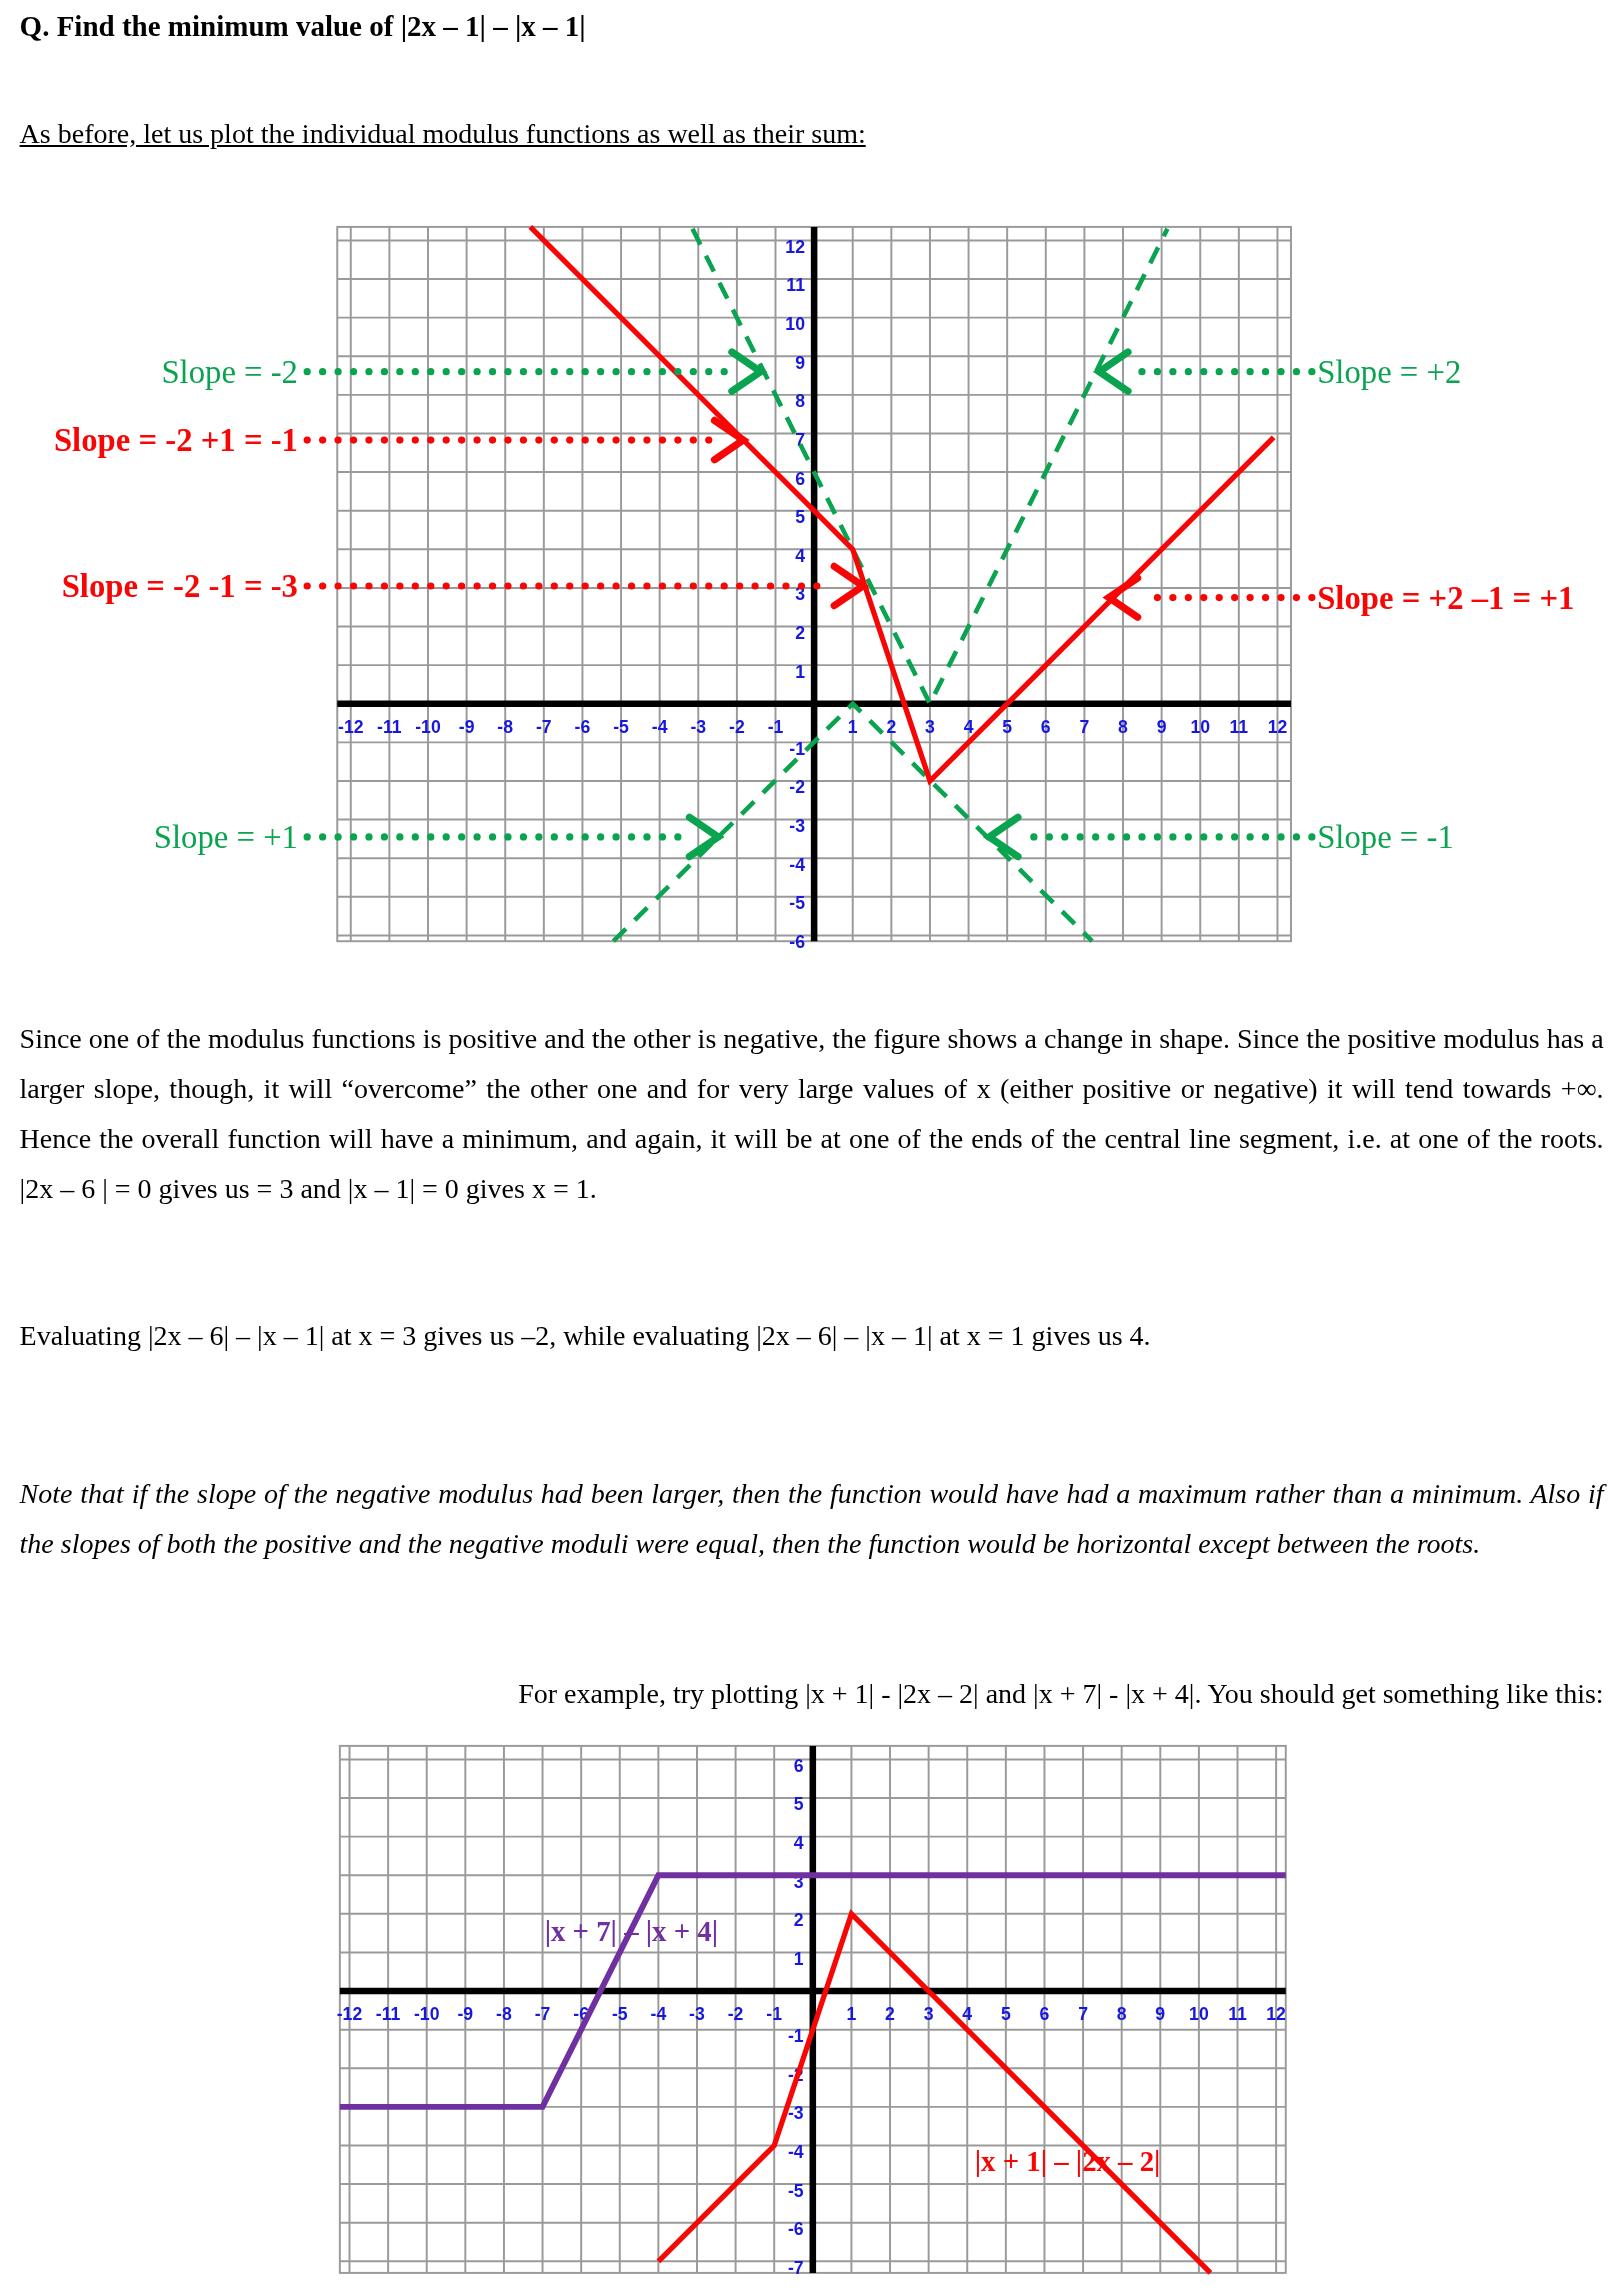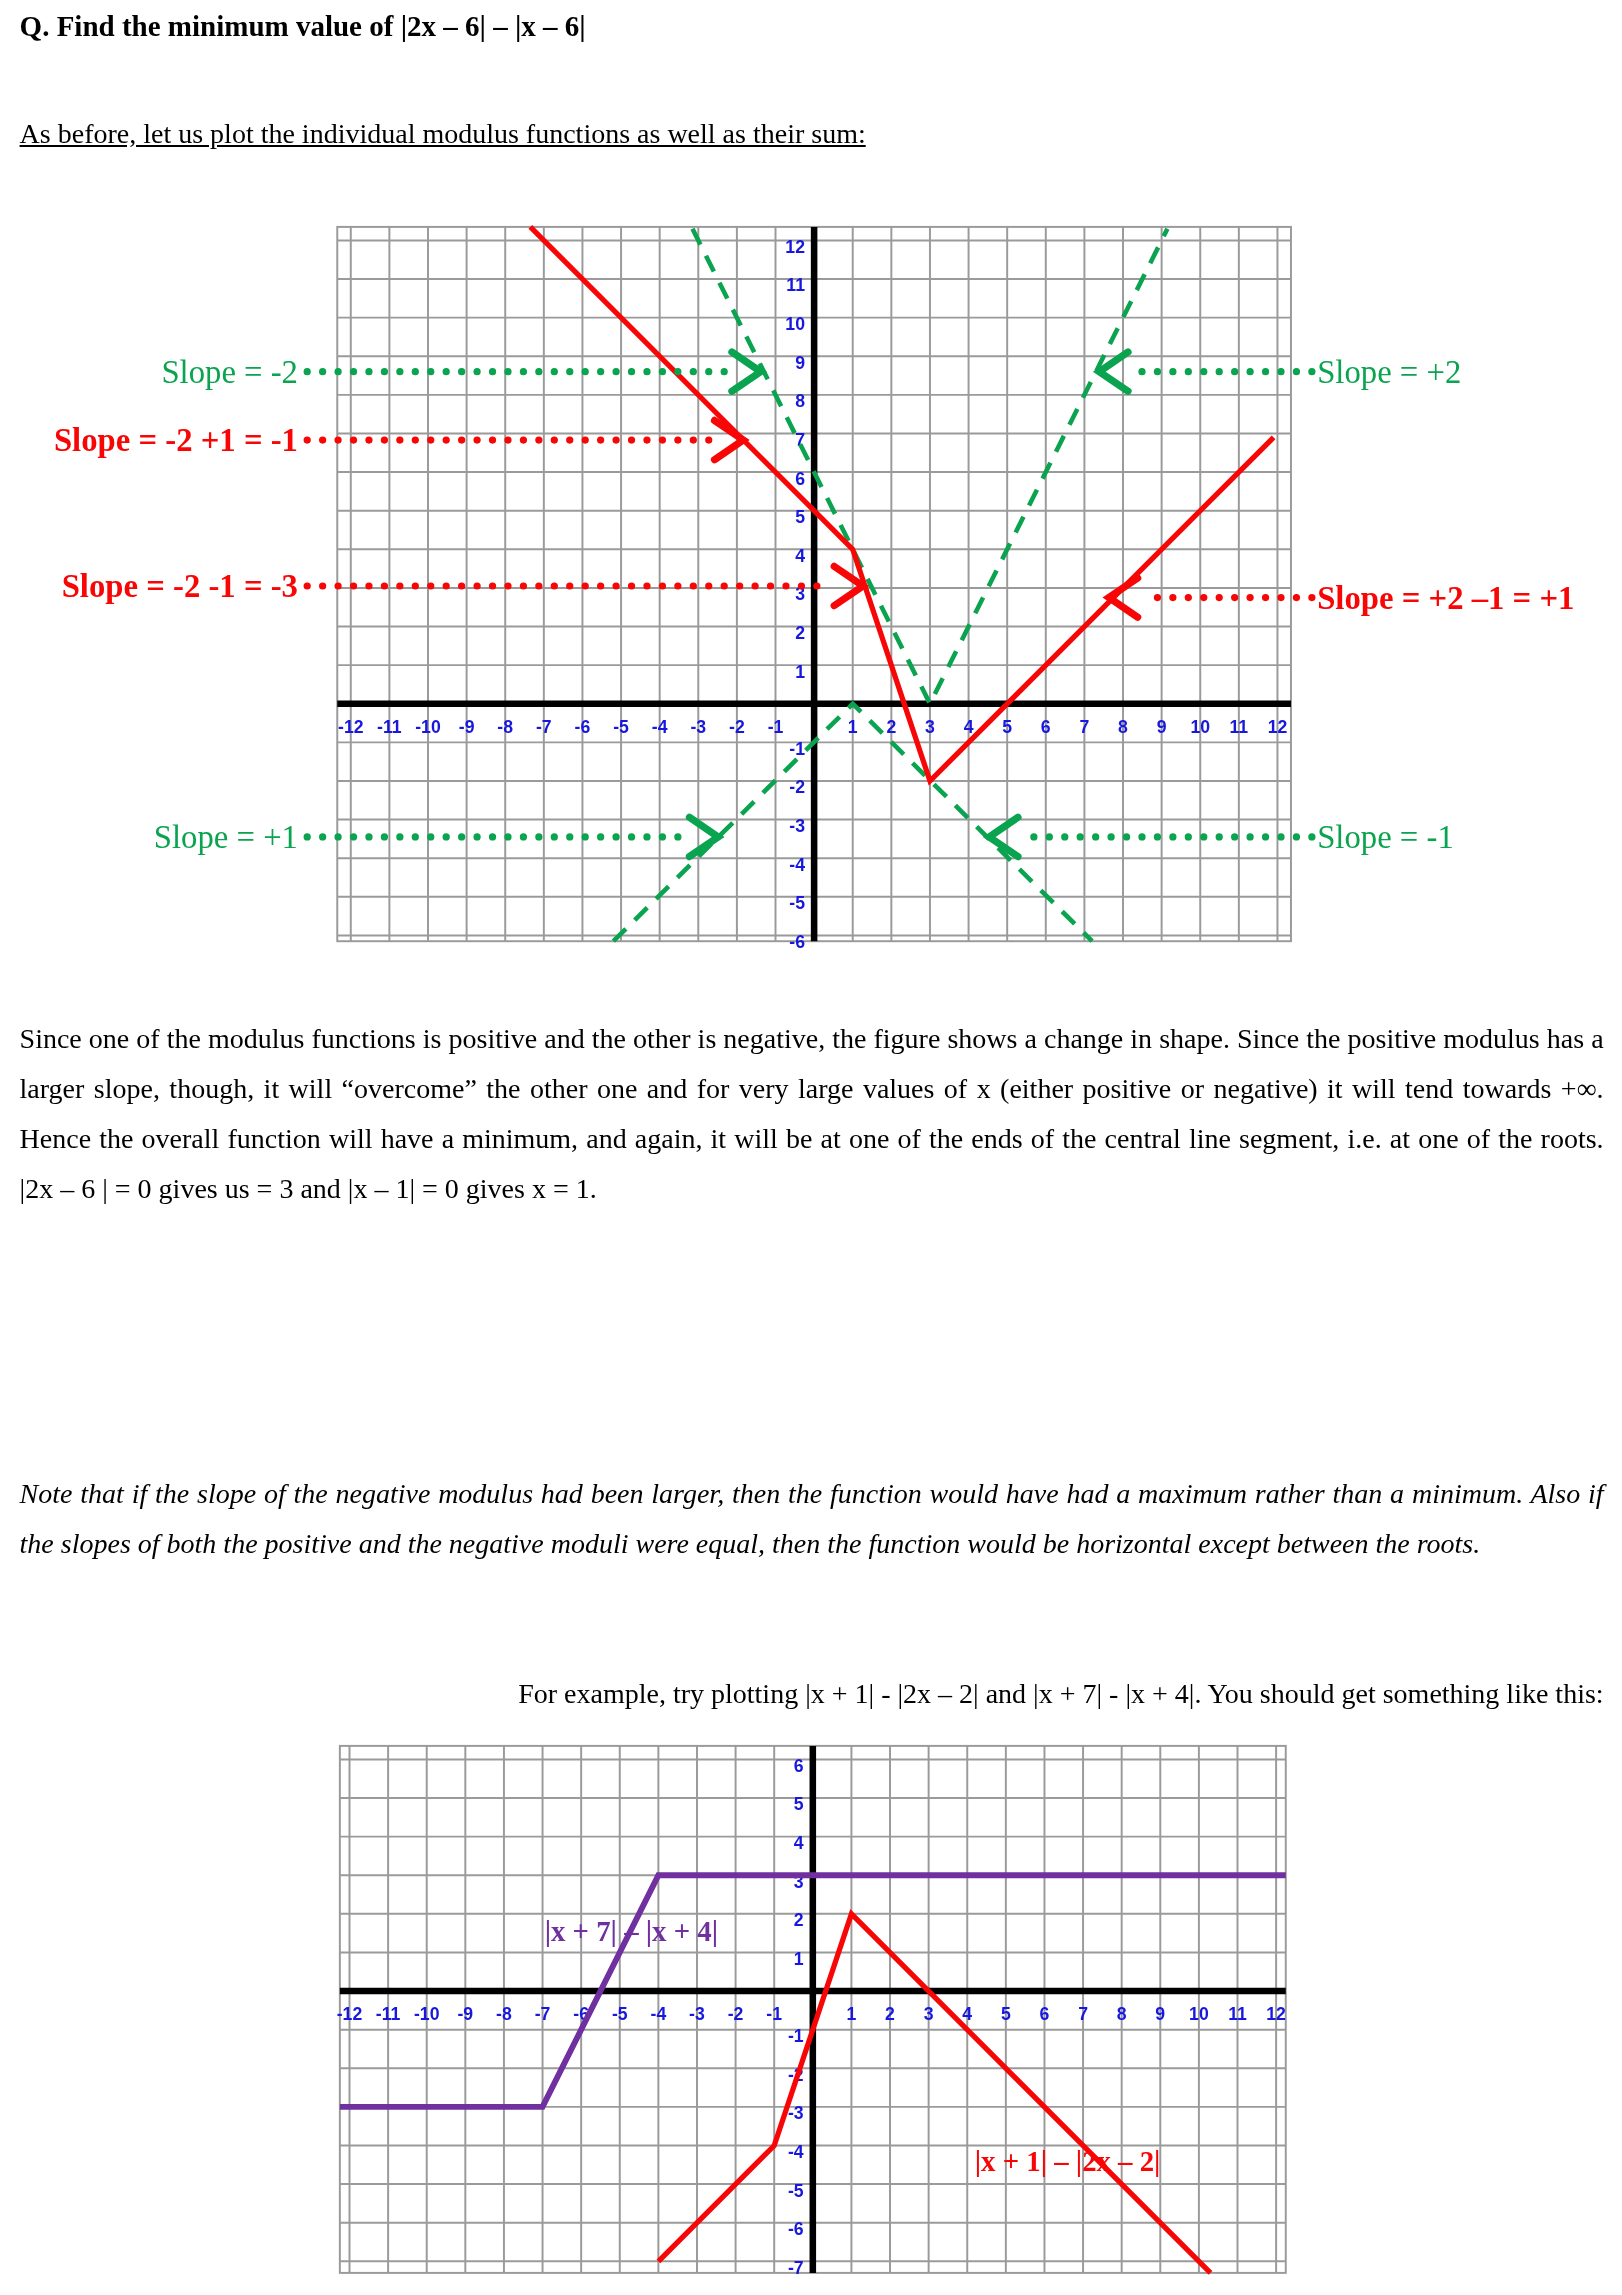--- a/index.html
+++ b/index.html
@@ -14,21 +14,21 @@
   .p2{top:1310px;text-align:left;line-height:51px;}
   .p3{top:1469px;line-height:50px;font-style:italic;}
   .p4{top:1669px;text-align:right;}
   svg.fig{position:absolute;left:0;}
   #fig1{top:216px;}
   #fig2{top:1728px;}
 </style>
 </head>
 <body>
 
-<h1 class="tb title">Q. Find the minimum value of |2x – 6| – |x – 6|</h1>
+<h1 class="tb title">Q. Find the minimum value of |2x – 1| – |x – 1|</h1>
 
 <p class="tb intro">As before, let us plot the individual modulus functions as well as their sum:</p>
 
 <svg id="fig1" class="fig" width="1623" height="753" viewBox="0 0 2480 1150">
     <g>
       <line x1="536" y1="16.350000000000023" x2="536" y2="1107.85" stroke="#9a9a9a" stroke-width="3"></line>
       <line x1="595" y1="16.350000000000023" x2="595" y2="1107.85" stroke="#9a9a9a" stroke-width="3"></line>
       <line x1="654" y1="16.350000000000023" x2="654" y2="1107.85" stroke="#9a9a9a" stroke-width="3"></line>
       <line x1="713" y1="16.350000000000023" x2="713" y2="1107.85" stroke="#9a9a9a" stroke-width="3"></line>
       <line x1="772" y1="16.350000000000023" x2="772" y2="1107.85" stroke="#9a9a9a" stroke-width="3"></line>
@@ -155,21 +155,21 @@
     <g>
       <line x1="2004.65" y1="948.55" x2="1563.5" y2="948.55" stroke="#0aa34f" stroke-width="11" stroke-dasharray="0.1 23.5" stroke-linecap="round"></line>
       <polyline points="1555.5,918.55 1511.5,948.55 1555.5,978.55" fill="none" stroke="#0aa34f" stroke-width="11" stroke-linecap="round"></polyline>
       <text x="2012.65" y="965.55" text-anchor="start" font-family="&quot;Liberation Serif&quot;,serif" font-size="50" font-weight="normal" fill="#0aa34f">Slope = -1</text>
     </g>
   </svg>
 
 <p class="tb p1">Since one of the modulus functions is positive and the other is negative, the figure shows a change in shape. Since the positive modulus has a larger slope, though, it will “overcome” the other one and for very large values of x (either positive or negative) it will tend towards +∞. Hence the overall function will have a minimum, and again, it will be at one of the ends of the central line segment, i.e. at one of the roots. |2x – 6 | = 0 gives us = 3 and |x – 1| = 0 gives x = 1.</p>
 
 <div class="tb p2">
-  <br>
+  <span>Evaluating |2x – 6| – |x – 1| at x = 3 gives us –2, while evaluating |2x – 6| – |x – 1| at x = 1 gives us 4.</span><br>
 </div>
 
 <p class="tb p3">Note that if the slope of the negative modulus had been larger, then the function would have had a maximum rather than a minimum. Also if the slopes of both the positive and the negative moduli were equal, then the function would be horizontal except between the roots.</p>
 
 <p class="tb p4">For example, try plotting |x + 1| - |2x – 2| and |x + 7| - |x + 4|. You should get something like this:</p>
 
 <svg id="fig2" class="fig" width="1623" height="568" viewBox="0 0 2480 868">
     <g>
       <line x1="534" y1="27.350000000000023" x2="534" y2="832.7" stroke="#9a9a9a" stroke-width="3"></line>
       <line x1="593" y1="27.350000000000023" x2="593" y2="832.7" stroke="#9a9a9a" stroke-width="3"></line>

